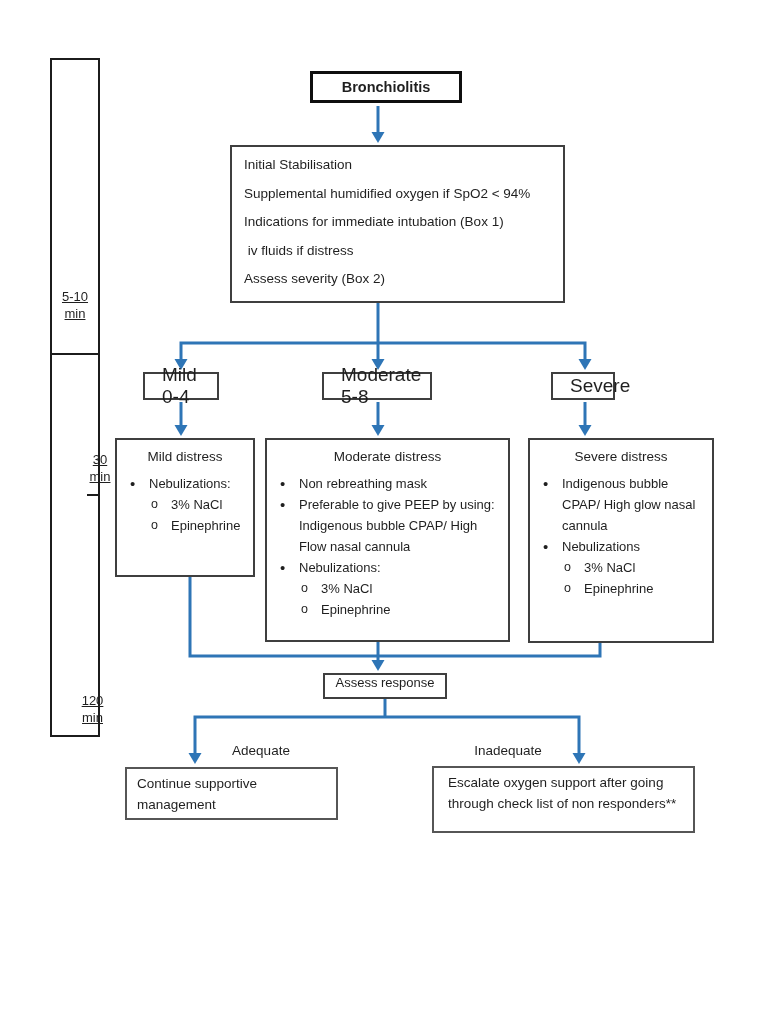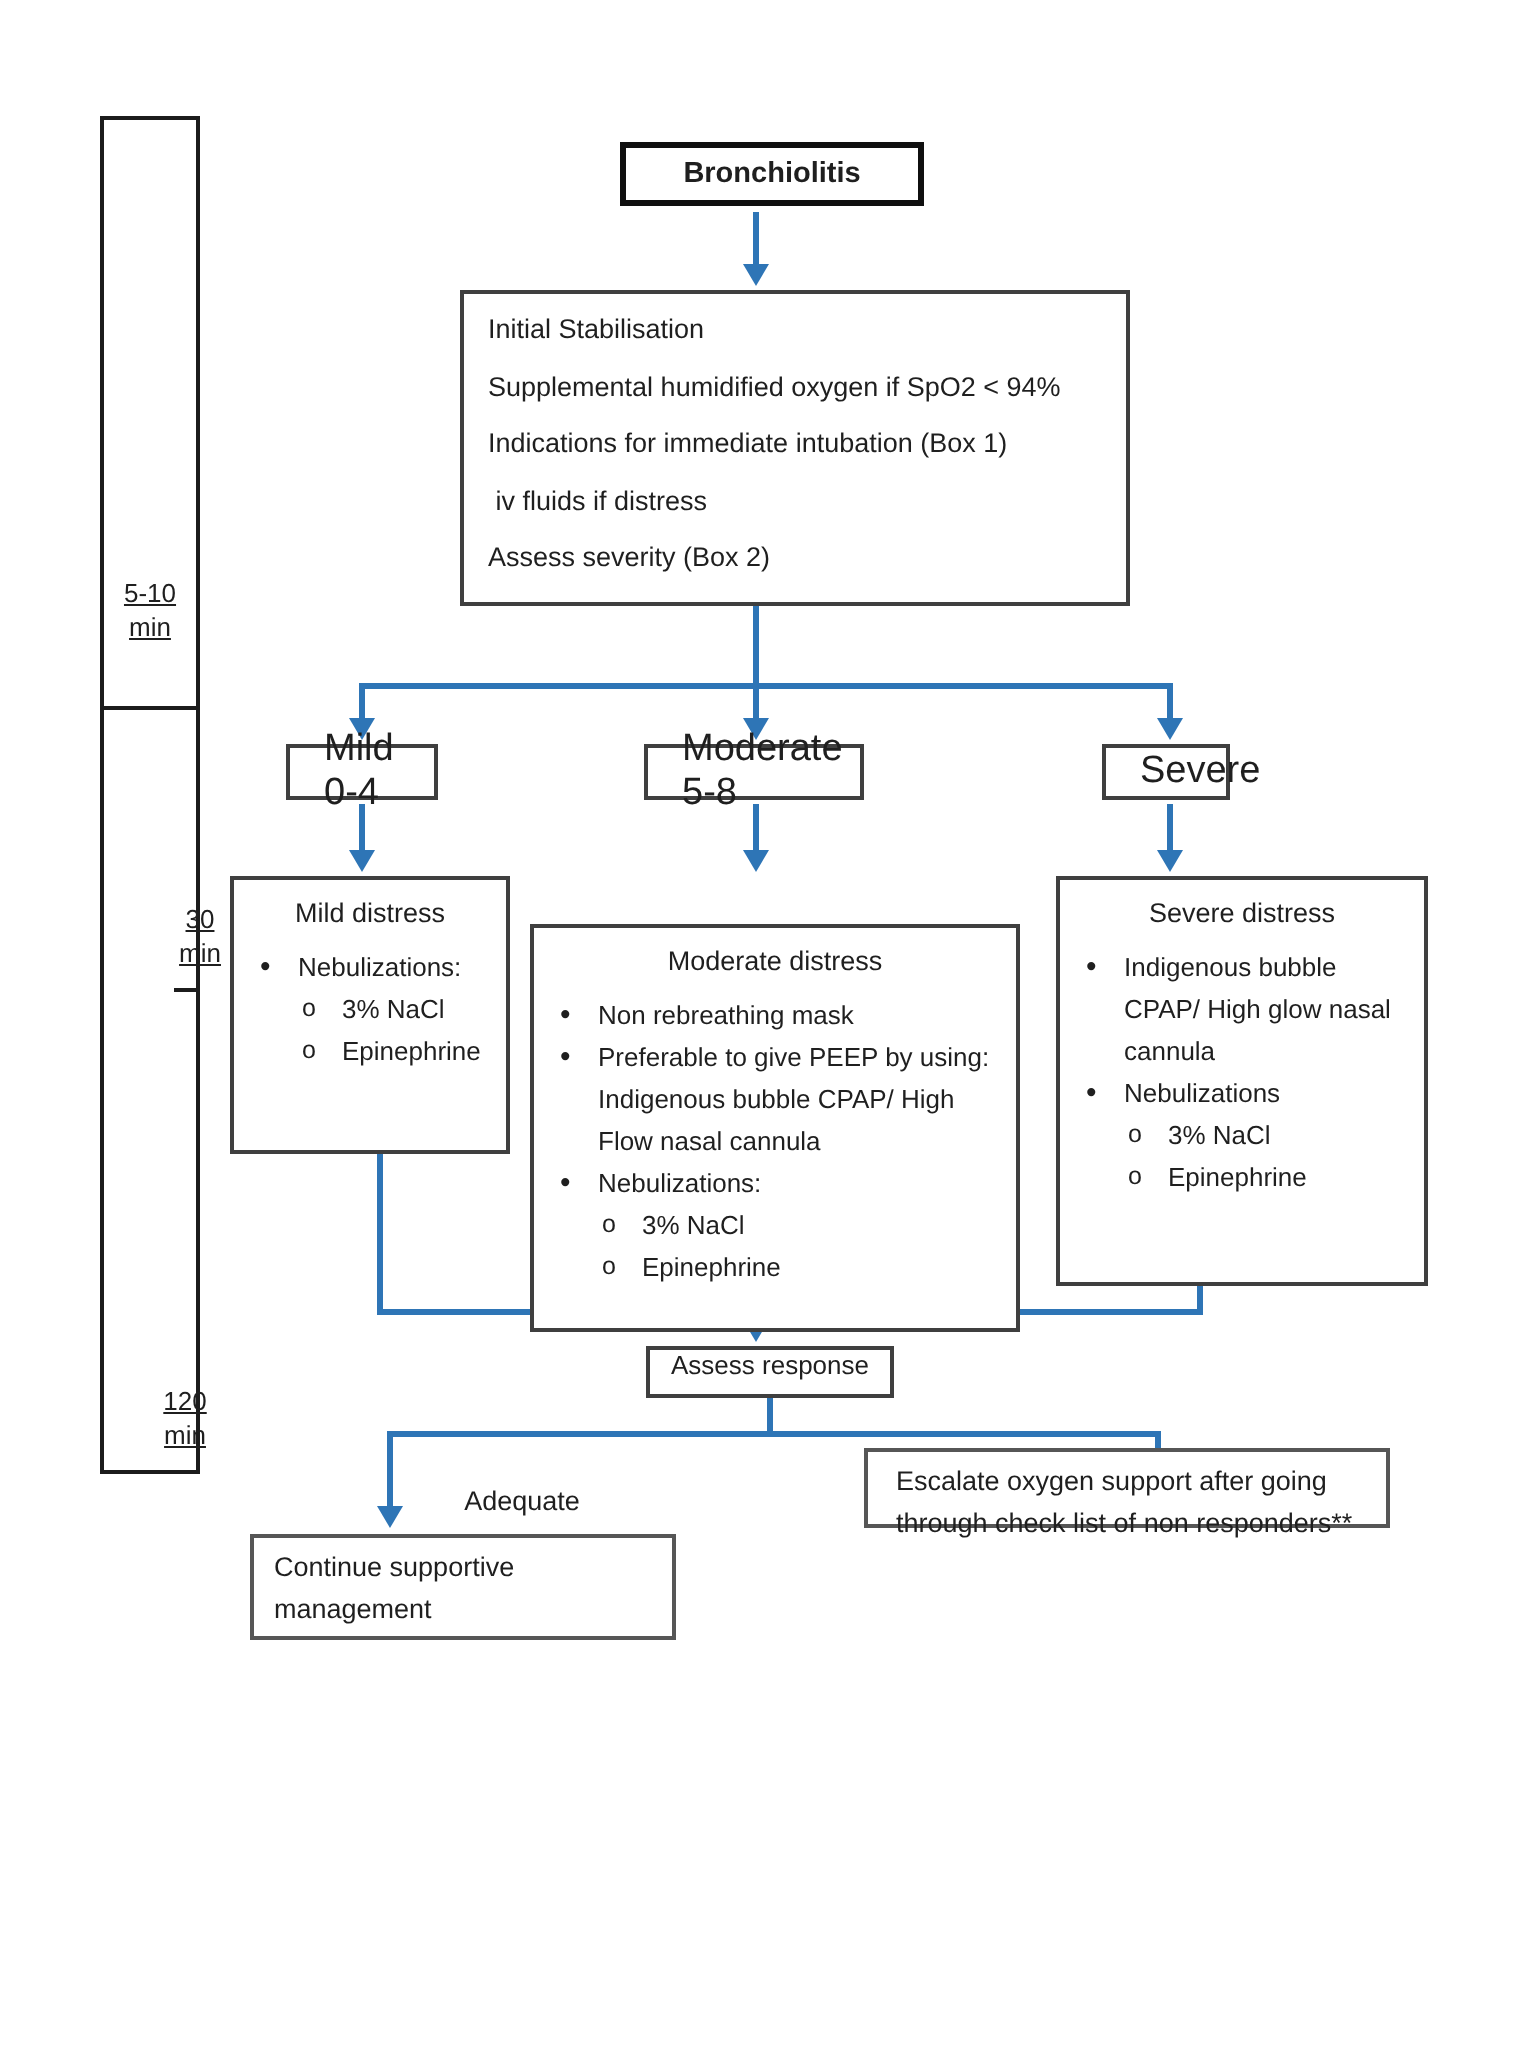--- a/index.html
+++ b/index.html
@@ -24,38 +24,38 @@
   .initial{left:230px;top:145px;width:335px;height:158px;padding:9px 12px 0;font-size:13.5px;}
   .initial p{margin:0 0 11px;line-height:1.3;white-space:pre-wrap;}
 
   .sev{display:flex;align-items:center;justify-content:flex-start;font-size:19px;padding-left:17px;}
   .sev-mild{left:143px;top:372px;width:76px;height:28px;}
   .sev-mod{left:322px;top:372px;width:110px;height:28px;}
   .sev-sev{left:551px;top:372px;width:64px;height:28px;}
 
   .dbox{font-size:13px;}
   .d-mild{left:115px;top:438px;width:140px;height:139px;}
-  .d-mod{left:265px;top:438px;width:245px;height:204px;margin-top:24px;}
+  .d-mod{left:265px;top:438px;width:245px;height:204px;}
   .d-sev{left:528px;top:438px;width:186px;height:205px;}
   .dtitle{text-align:center;margin:9px 6px;font-size:13.5px;}
   .blist{padding:0 6px 0 8px;line-height:1.62;}
   .b-item{position:relative;padding-left:24px;}
   .b-item::before{content:"\2022";position:absolute;left:5px;top:-1px;font-size:15px;}
   .s-item{position:relative;margin-left:22px;padding-left:24px;}
   .s-item::before{content:"o";position:absolute;left:4px;top:0;font-size:12.5px;}
 
   .assess{left:323px;top:673px;width:124px;height:26px;display:flex;align-items:flex-start;justify-content:center;font-size:13px;}
 
   .olabel{position:absolute;font-size:13.5px;text-align:center;width:120px;background:transparent;}
   .olab-a{left:201px;top:743px;}
   .olab-i{left:448px;top:743px;}
 
   .obox{border:2px solid #565656;padding:5px 10px;font-size:13.5px;line-height:1.55;}
   .o-left{left:125px;top:767px;width:213px;height:53px;}
-  .o-right{left:432px;top:724px;width:263px;height:40px;padding-left:14px;}
+  .o-right{left:432px;top:766px;width:263px;height:67px;padding-left:14px;}
 </style>
 </head>
 <body>
 
 <div class="page">
 
   <svg class="conn" viewBox="0 0 768 1024" aria-hidden="true">
     <path class="c" d="M378,106 V133"></path>
     <polygon class="ah" points="371.5,132 384.5,132 378,143"></polygon>
 

